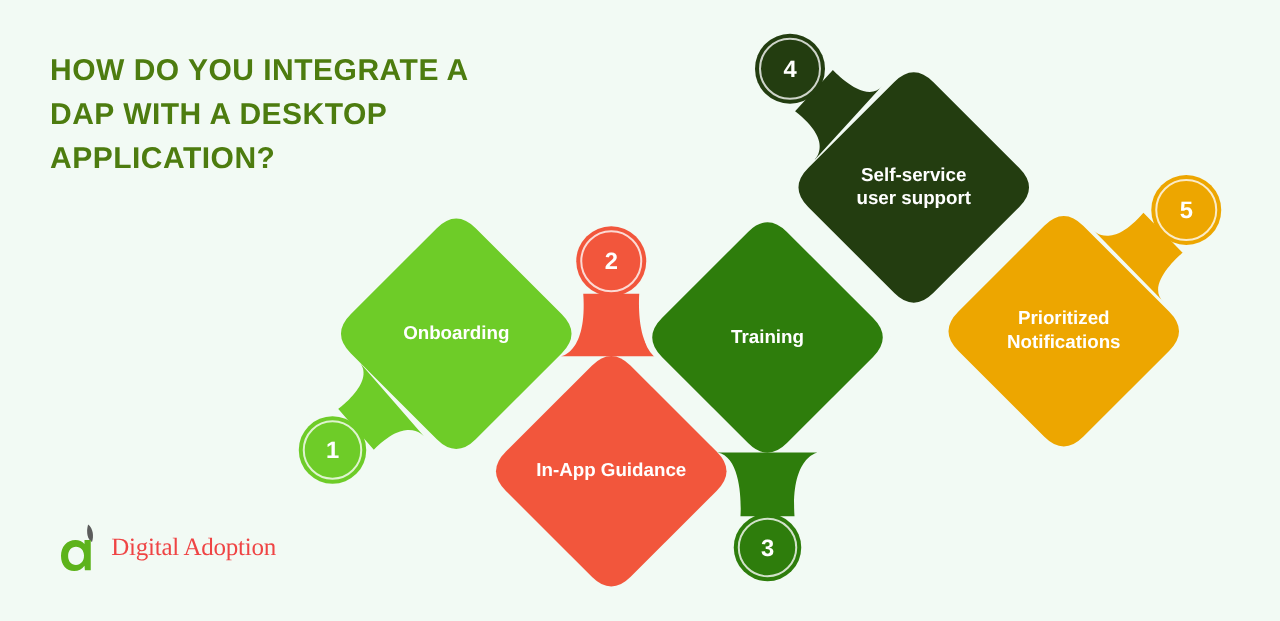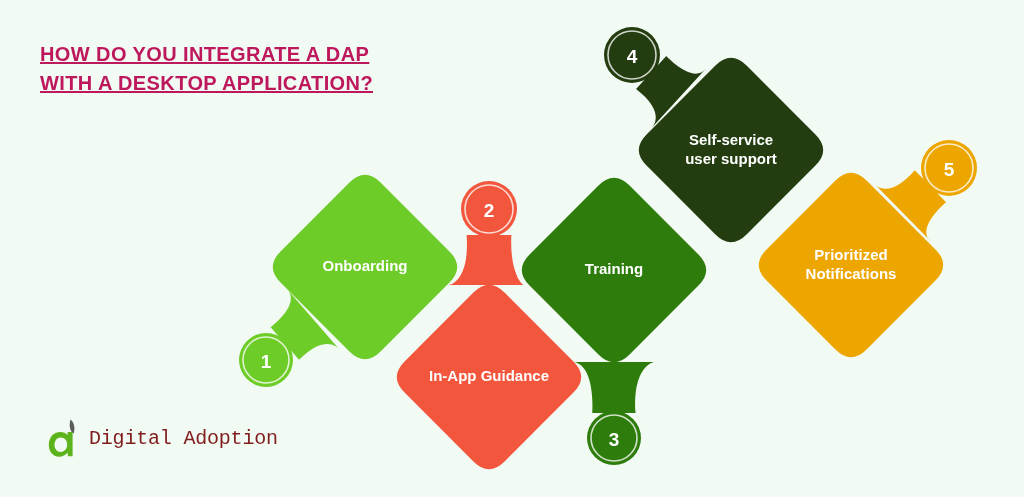--- a/index.html
+++ b/index.html
@@ -10,27 +10,26 @@
     position:relative;
     overflow:hidden;
   }
   #stage { position:absolute; inset:0; }
 
   
   #heading {
     position:absolute;
     left:40px; top:40px;
     width:380px;
-    font-size:20px;
+    font-size:24px;
     font-weight:bold;
     line-height:1.45;
     letter-spacing:0.4px;
-    color:#be185d;
+    color:#4d7c0f;
     text-transform:uppercase;
-    text-decoration:underline;
   }
 
   
   #diagram { position:absolute; left:0; top:0; width:1024px; height:497px; }
   .node-label {
     fill:#ffffff;
     font-family:"Liberation Sans", sans-serif;
     font-size:15px;
     font-weight:bold;
     text-anchor:middle;
@@ -50,22 +49,22 @@
   #logo {
     position:absolute;
     left:48px; top:418px;
     display:flex;
     align-items:center;
     gap:7px;
   }
   #logo-mark { width:34px; height:40px; display:block; }
   #logo-text {
     font-size:20px;
-    color:#7f1d1d;
-    font-family:Liberation Mono, monospace;
+    color:#ef4444;
+    font-family:Liberation Serif, serif;
     letter-spacing:-0.2px;
     white-space:nowrap;
   }
 </style>
 </head>
 <body>
 
 <div id="stage">
 
   <h1 id="heading">HOW DO YOU INTEGRATE A DAP WITH A DESKTOP APPLICATION?</h1>

